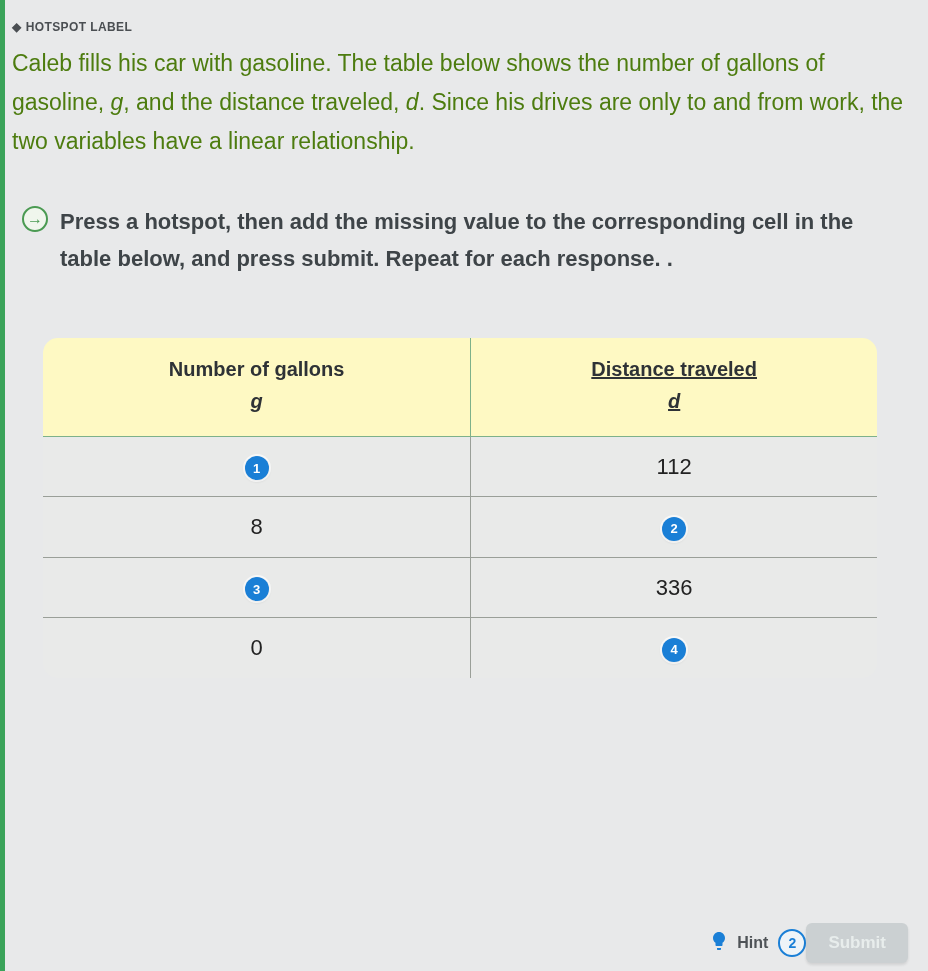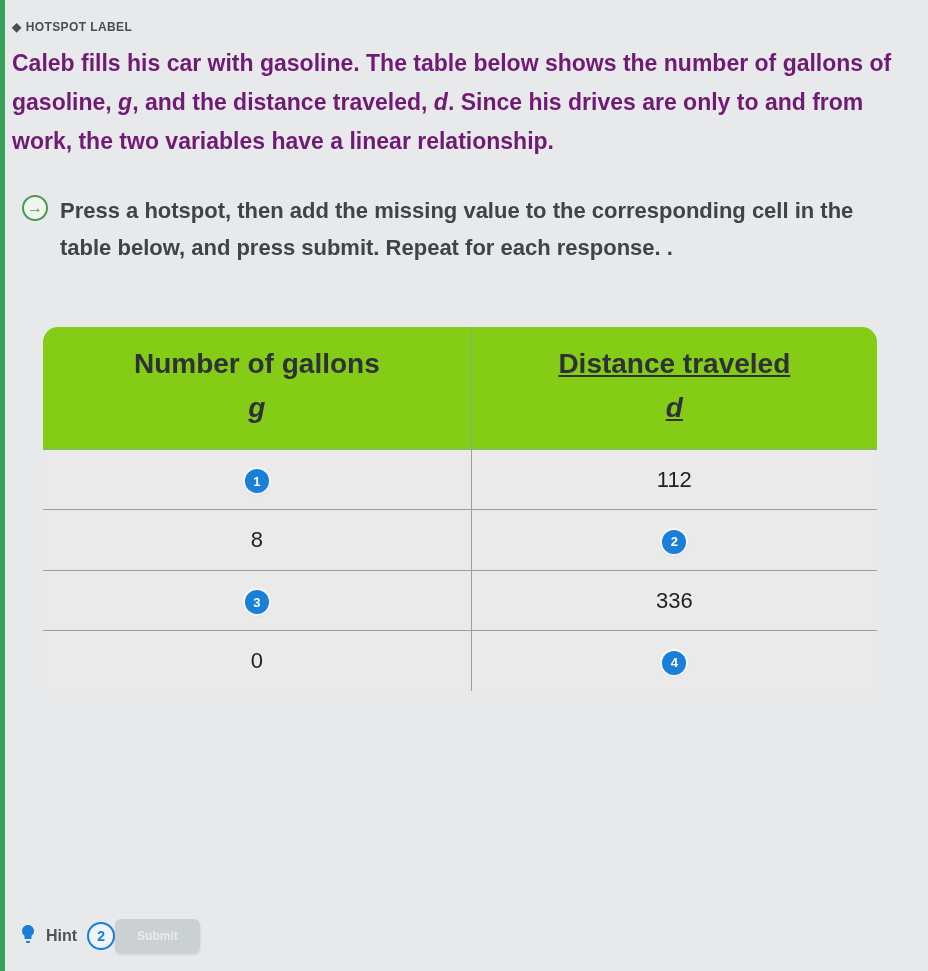--- a/index.html
+++ b/index.html
@@ -29,23 +29,22 @@
       color: #4a4e52;
       letter-spacing: 0.4px;
       margin-bottom: 10px;
       display: flex;
       align-items: center;
       gap: 4px;
     }
     .problem-text {
       font-size: 23px;
       line-height: 1.7;
-      color: #701a75;
-      margin-bottom: 32px;
-      font-weight: bold;
+      color: #4d7c0f;
+      margin-bottom: 43px;
     }
     .problem-text .var { font-style: italic; }
     .fill-text {
       font-size: 22px;
       color: #5a5e62;
       margin-bottom: 22px;
     }
     .instruction-row {
       display: flex;
       align-items: flex-start;
@@ -78,26 +77,26 @@
     }
     table {
       width: 100%;
       border-collapse: collapse;
       border: 1.5px solid #7db18a;
       border-radius: 14px;
       overflow: hidden;
     }
     table thead th {
       padding: 16px 10px 20px 10px;
-      font-size: 28px;
+      font-size: 20px;
       font-weight: 700;
       color: #2e3236;
       text-align: center;
       border: 1.5px solid #7db18a;
-      background: #84cc16;
+      background: #fef9c3;
       line-height: 1.5;
     }
     table thead th .var-line {
       display: block;
       font-style: italic;
       font-weight: 700;
       margin-top: 2px;
     }
     table tbody td {
       padding: 16px 10px;
@@ -116,26 +115,26 @@
       border-radius: 50%;
       background: #1a7fd6;
       color: #fff;
       font-size: 13px;
       font-weight: 700;
       box-shadow: 0 0 0 2px rgba(255,255,255,0.7), 0 1px 3px rgba(0,0,0,0.25);
       cursor: pointer;
     }
     .footer-row {
       position: absolute;
-      bottom: 18px;
+      bottom: 8px;
       left: 20px;
       right: 20px;
       display: flex;
       align-items: center;
-      justify-content: flex-start;
+      justify-content: flex-end;
     }
     .hint-group {
       display: flex;
       align-items: center;
       gap: 10px;
     }
     .hint-bulb {
       color: #1a7fd6;
       font-size: 18px;
     }
@@ -156,21 +155,21 @@
       font-weight: 700;
       font-size: 14px;
       background: #eef4f8;
     }
     .submit-btn {
       background:#bfc6c8;
       color:#e8efee;
       border:none;
       border-radius:6px;
       padding:10px 22px;
-      font-size:12px;
+      font-size:17px;
       font-weight:600;
       box-shadow: 0 2px 3px rgba(0,0,0,0.15);
       cursor: default;
       opacity: 0.7;
     }
     
     table { border-radius: 16px; }
     table thead th:first-child { border-top-left-radius: 14px; }
     table thead th:last-child { border-top-right-radius: 14px; text-decoration: underline; }
     table tbody tr:last-child td:first-child { border-bottom-left-radius: 14px; }

